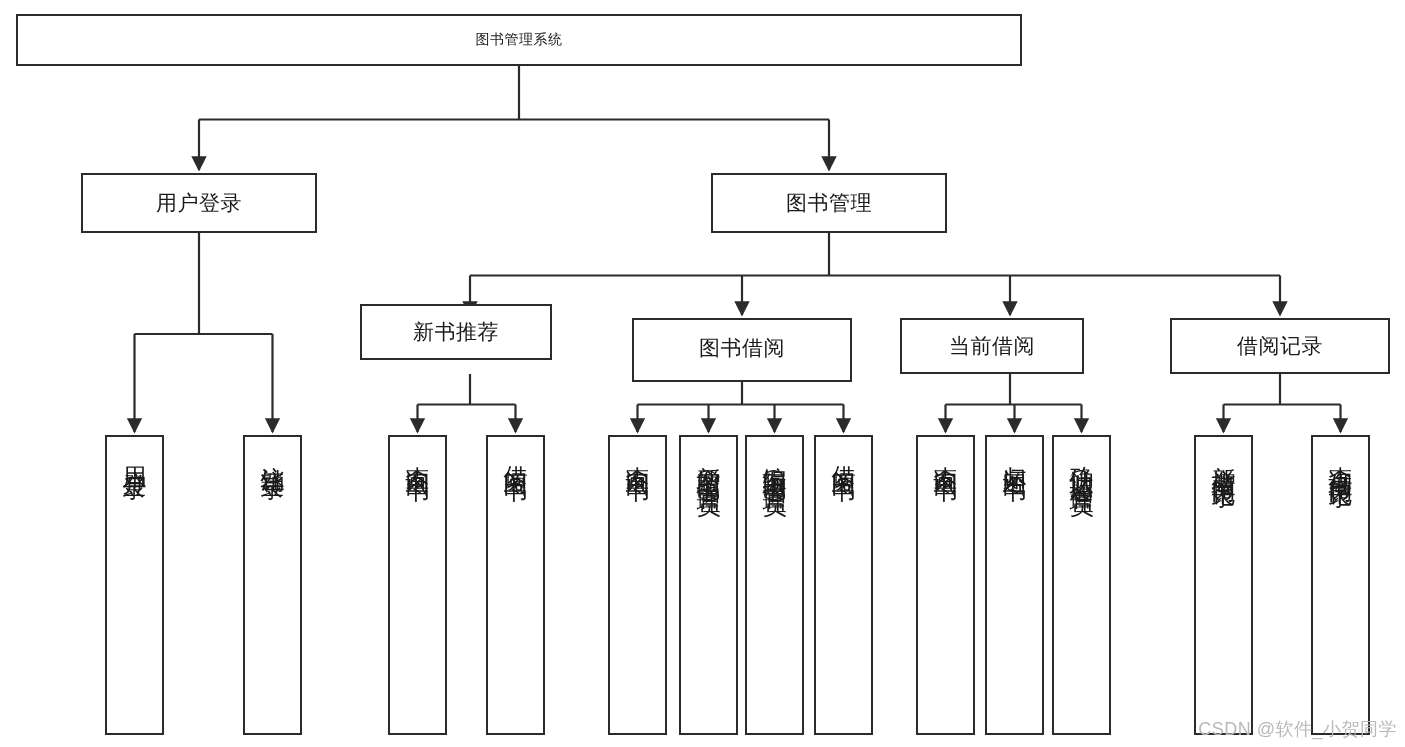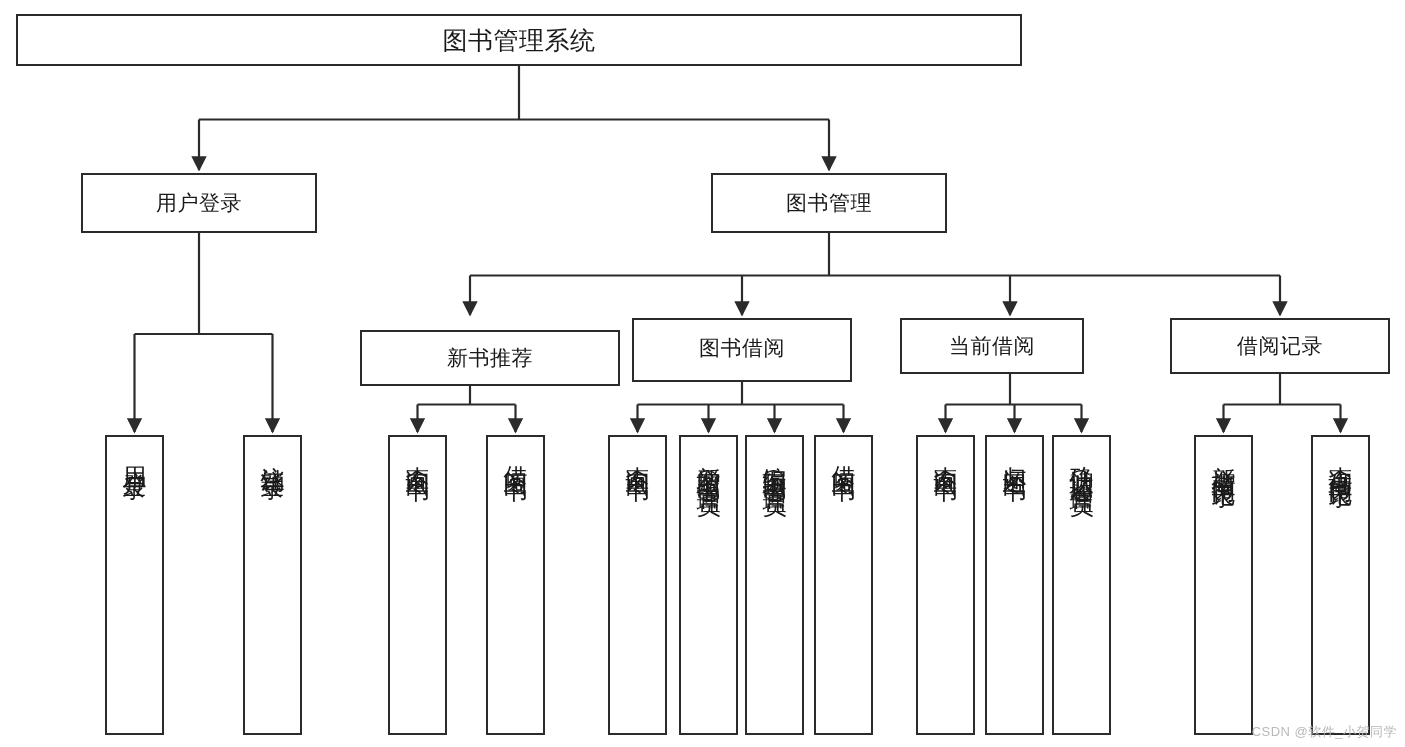--- a/index.html
+++ b/index.html
@@ -37,40 +37,40 @@
   .node .label {
     display: block;
     text-align: center;
   }
   .node.h .label {
     font-size: 21px;
     letter-spacing: 0.5px;
     white-space: nowrap;
   }
   .node.root .label {
-    font-size: 25px;
+    font-size: 14px;
   }
   .node.v {
     align-items: flex-start;
     justify-content: center;
     padding-top: 10px;
   }
   .node.v .label {
     writing-mode: vertical-rl;
     text-orientation: upright;
     font-size: 24px;
     letter-spacing: 4px;
     line-height: 1;
     white-space: nowrap;
   }
   .watermark {
     position: absolute;
     right: 8px;
     bottom: 6px;
-    font-size: 13px;
+    font-size: 18px;
     color: #b9b9b9;
     white-space: nowrap;
     letter-spacing: 0.5px;
   }
 </style>
 </head>
 <body>
 
 <div id="canvas">
 
@@ -120,21 +120,21 @@
   <div id="node-layer">
       <div class="node h root" style="left: 16px; top: 14px; width: 1006px; height: 52px;">
         <span class="label">图书管理系统</span>
       </div>
       <div class="node h" style="left: 81px; top: 173px; width: 236px; height: 60px;">
         <span class="label">用户登录</span>
       </div>
       <div class="node h" style="left: 711px; top: 173px; width: 236px; height: 60px;">
         <span class="label">图书管理</span>
       </div>
-      <div class="node h" style="left: 360px; top: 330px; width: 260px; height: 56px;">
+      <div class="node h" style="left: 360px; top: 304px; width: 192px; height: 56px;">
         <span class="label">新书推荐</span>
       </div>
       <div class="node h" style="left: 632px; top: 318px; width: 220px; height: 64px; font-family: Liberation Mono, monospace;">
         <span class="label">图书借阅</span>
       </div>
       <div class="node h" style="left: 900px; top: 318px; width: 184px; height: 56px;">
         <span class="label">当前借阅</span>
       </div>
       <div class="node h" style="left: 1170px; top: 318px; width: 220px; height: 56px; justify-content: center;">
         <span class="label">借阅记录</span>

